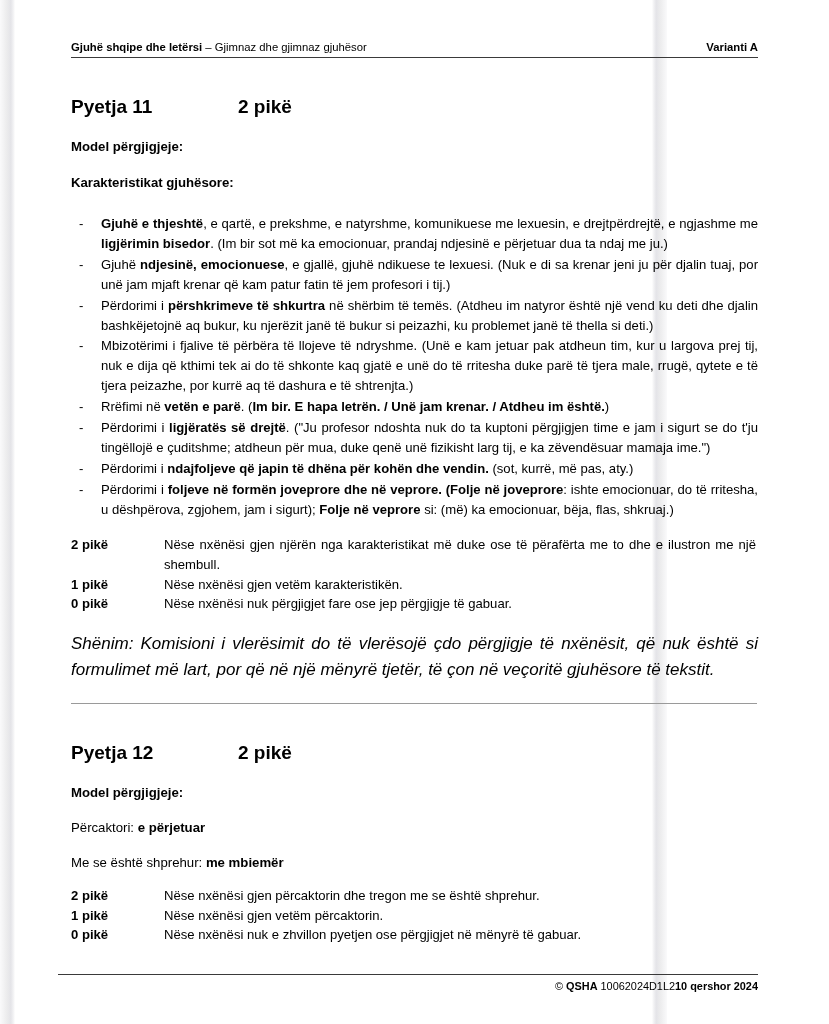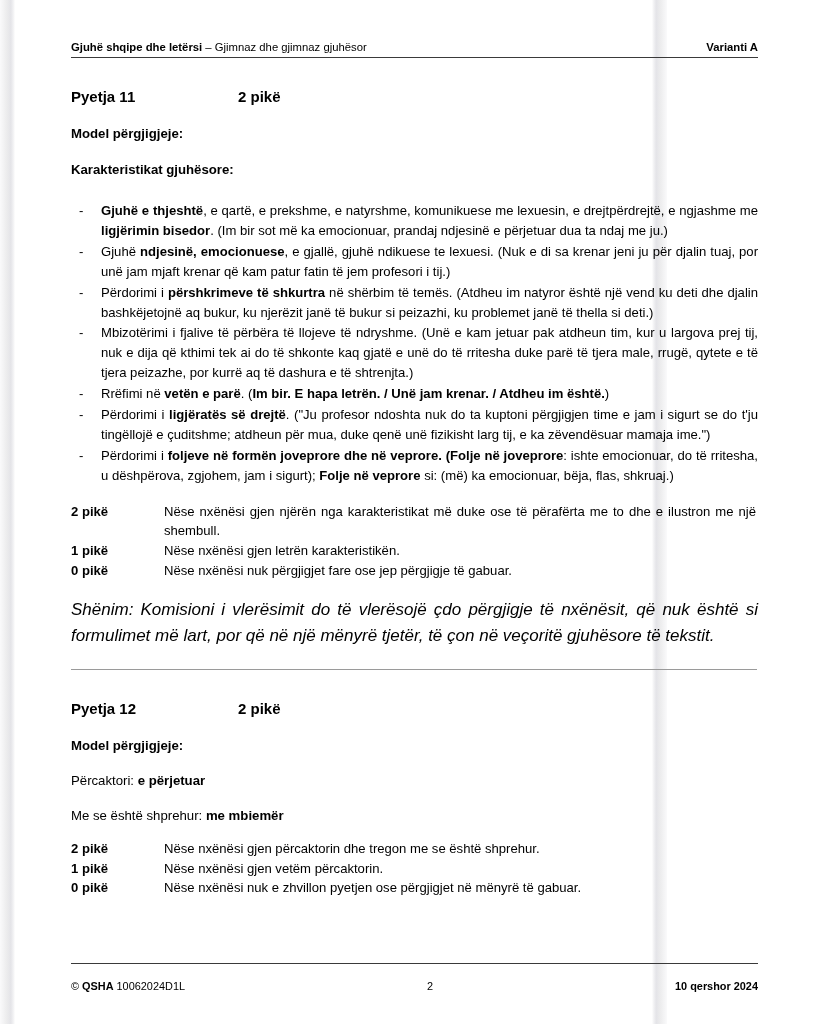--- a/index.html
+++ b/index.html
@@ -63,22 +63,22 @@
   .hdr-left { white-space: nowrap; }
   .hdr-subject { font-weight: bold; }
   .hdr-dash { font-weight: normal; }
   .hdr-stream { font-weight: normal; }
   .hdr-right { font-weight: bold; font-size: 11.3px; white-space: nowrap; }
 
   
   .q-title-row {
     display: flex;
     font-weight: bold;
-    font-size: 15px;
-    margin-top: 30px;
+    font-size: 19px;
+    margin-top: 38px;
   }
   .q-label { width: 167px; flex: 0 0 167px; }
   .q-points { }
 
   .block-heading {
     font-weight: bold;
     font-size: 13.2px;
     margin-top: 21px;
   }
 
@@ -148,27 +148,27 @@
   .divider {
     border: 0;
     border-top: 1.1px solid #9a9a9a;
     margin: 21px 1px 0 0;
     height: 0;
   }
 
   
   .doc-footer {
     position: absolute;
-    left: 71px;
+    left: 58px;
     right: 71px;
     bottom: 32px;
     border-top: 1.3px solid #3a3a3a;
-    padding-top: 16px;
-    display: flex;
-    justify-content: space-between;
+    padding-top: 5px;
+    display: flex;
+    justify-content: flex-end;
     align-items: baseline;
     font-size: 10.9px;
   }
   .foot-left { white-space: nowrap; }
   .foot-left .copy-mark { font-weight: normal; }
   .foot-left .org { font-weight: bold; }
   .foot-left .code { font-weight: normal; }
   .foot-center { font-weight: normal; }
   .foot-right { font-weight: bold; white-space: nowrap; }
 </style>
@@ -206,33 +206,34 @@
 
         <li><span>Përdorimi i </span><b>përshkrimeve të shkurtra</b><span> në shërbim të temës. (Atdheu im natyror është një vend ku deti dhe djalin bashkëjetojnë aq bukur, ku njerëzit janë të bukur si peizazhi, ku problemet janë të thella si deti.)</span></li>
 
         <li><span>Mbizotërimi i fjalive të përbëra të llojeve të ndryshme. (Unë e kam jetuar pak atdheun tim, kur u largova prej tij, nuk e dija që kthimi tek ai do të shkonte kaq gjatë e unë do të rritesha duke parë të tjera male, rrugë, qytete e të tjera peizazhe, por kurrë aq të dashura e të shtrenjta.)</span></li>
 
         <li><span>Rrëfimi në </span><b>vetën e parë</b><span>. (</span><b>Im bir. E hapa letrën. / Unë jam krenar. / Atdheu im është.</b><span>)</span></li>
 
         <li><span>Përdorimi i </span><b>ligjëratës së drejtë</b><span>. ("Ju profesor ndoshta nuk do ta kuptoni përgjigjen time e jam i sigurt se do t'ju tingëllojë e çuditshme; atdheun për mua, duke qenë unë fizikisht larg tij, e ka zëvendësuar mamaja ime.")</span></li>
 
 
+        <li><span>Përdorimi i </span><b>ndajfoljeve që japin të dhëna për kohën dhe vendin.</b><span> (sot, kurrë, më pas, aty.)</span></li>
 
         <li><span>Përdorimi i </span><b>foljeve në formën joveprore dhe në veprore. (Folje në joveprore</b><span>: ishte emocionuar, do të rritesha, u dëshpërova, zgjohem, jam i sigurt); </span><b>Folje në veprore</b><span> si: (më) ka emocionuar, bëja, flas, shkruaj.)</span></li>
 
       </ul>
 
       <div class="rubric">
         <div class="rubric-row">
           <span class="rubric-score">2 pikë</span>
           <span class="rubric-desc">Nëse nxënësi gjen njërën nga karakteristikat më duke ose të përafërta me to dhe e ilustron me një shembull.</span>
         </div>
         <div class="rubric-row">
           <span class="rubric-score">1 pikë</span>
-          <span class="rubric-desc">Nëse nxënësi gjen letrën karakteristikën.</span>
+          <span class="rubric-desc">Nëse nxënësi gjen vetëm karakteristikën.</span>
         </div>
         <div class="rubric-row">
           <span class="rubric-score">0 pikë</span>
           <span class="rubric-desc">Nëse nxënësi nuk përgjigjet fare ose jep përgjigje të gabuar.</span>
         </div>
       </div>
 
       <div class="note">Shënim: Komisioni i vlerësimit do të vlerësojë çdo përgjigje të nxënësit, që nuk është si formulimet më lart, por që në një mënyrë tjetër, të çon në veçoritë gjuhësore të tekstit.</div>
 
       <hr class="divider">

